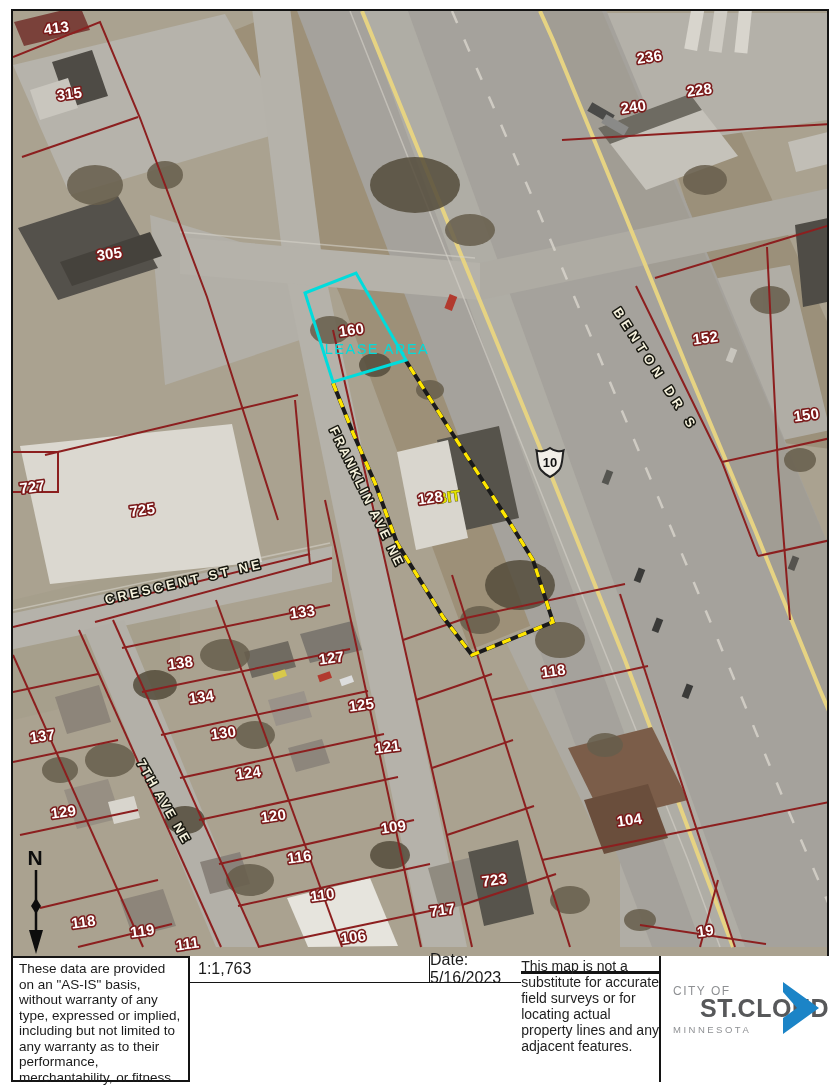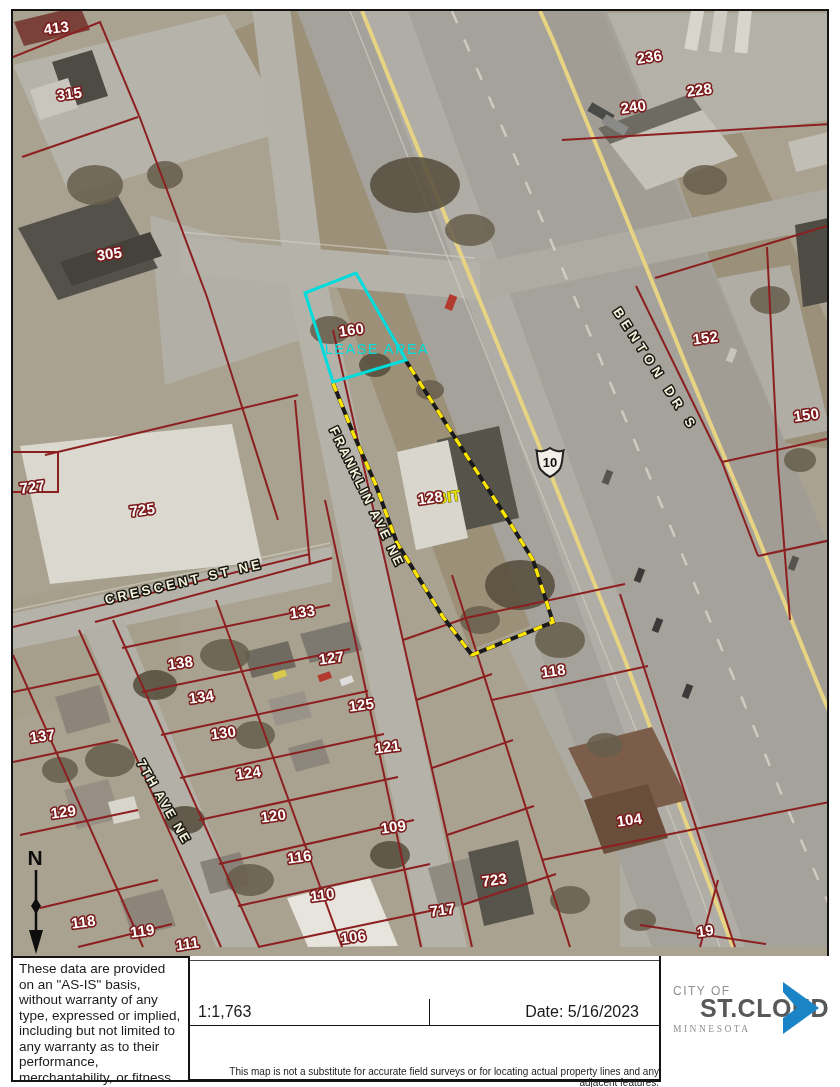--- a/index.html
+++ b/index.html
@@ -17,37 +17,37 @@
           stroke-width:3;paint-order:stroke;stroke-linejoin:round;text-anchor:middle;}
   .lease-text{font:14.5px "Liberation Sans",sans-serif;fill:#00dcdc;letter-spacing:1.5px;
           text-anchor:middle;}
   .shield-num{font:bold 13px "Liberation Sans",sans-serif;fill:#111;text-anchor:middle;}
   .north-n{font:bold 21px "Liberation Sans",sans-serif;fill:#0d0d0d;text-anchor:middle;}
   
   .footer{position:absolute;left:11px;top:956px;width:818px;height:126px;display:flex;
           background:#fff;color:#1a1a1a;}
   .disclaimer{width:179px;box-sizing:border-box;border:2px solid #141414;
               padding:3px 4px 0 6px;font-size:13.5px;line-height:1.155;}
-  .mid{flex:1;display:flex;flex-direction:column;box-sizing:border-box;
-       border-right:2px solid #141414;gap:38px;}
+  .mid{flex:1;display:flex;flex-direction:row;box-sizing:border-box;
+       border-right:2px solid #141414;}
   .mid-empty{flex:1;border-bottom:1px solid #444;}
   .scale-row{display:flex;height:26px;align-items:stretch;border-bottom:1.5px solid #141414;}
   .scale-cell{width:240px;box-sizing:border-box;border-right:1.5px solid #141414;
               font-size:16px;display:flex;align-items:center;padding-left:8px;}
   .date-cell{flex:1;font-size:16px;display:flex;align-items:center;
              justify-content:flex-end;padding-right:20px;}
   .fineprint{height:18px;border-bottom:3px solid #141414;box-sizing:border-box;
-             text-align:right;font-size:10px;padding-top:2px;color:#222;}
+             text-align:left;font-size:14px;padding-top:2px;color:#222;}
   .logo-box{width:168px;position:relative;}
   .logo-cityof{position:absolute;left:12px;top:28px;font-size:12px;letter-spacing:1.5px;
                color:#8e9093;}
   .logo-name{position:absolute;left:10px;top:38px;font-size:25px;font-weight:bold;
              color:#57585a;letter-spacing:.5px;margin-left:29px;}
   .logo-state{position:absolute;left:12px;top:68px;font-size:9.5px;letter-spacing:2.5px;
-              color:#8e9093;font-family:Liberation Serif, serif;}
+              color:#8e9093;}
   .logo-chevron{position:absolute;right:8px;top:24px;}
 </style>
 </head>
 <body>
 
 <div class="sheet">
 
   <div class="map-frame">
   <svg width="814" height="945" viewBox="13 11 814 945">
 

